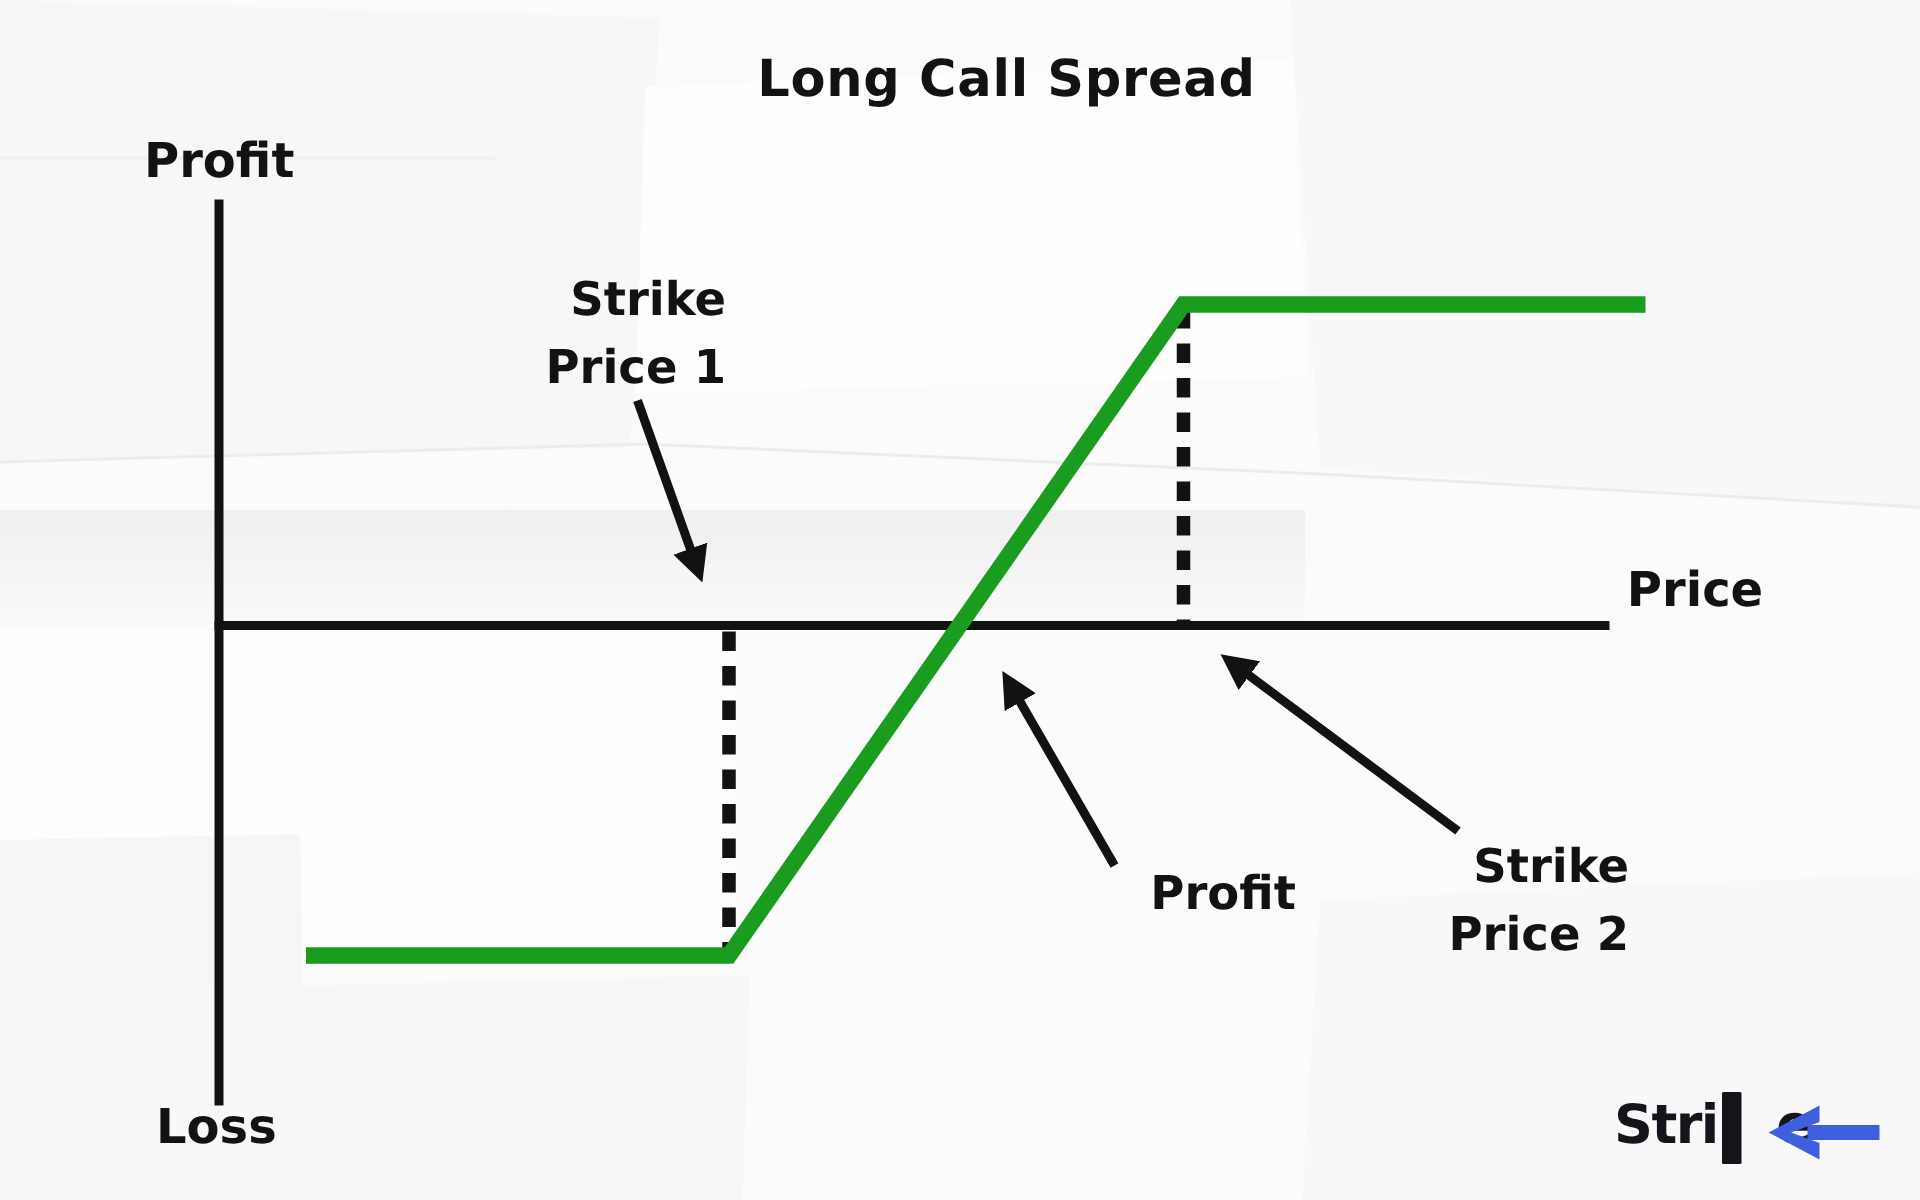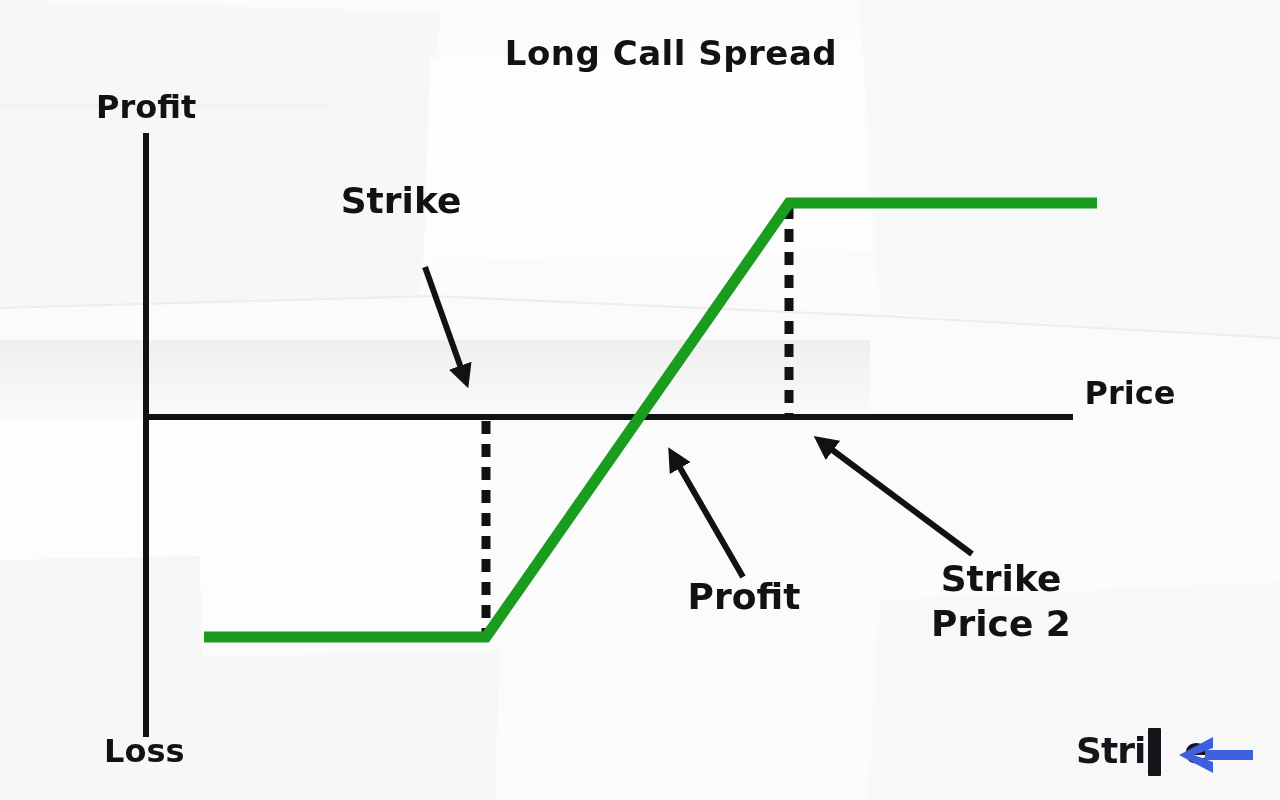--- a/index.html
+++ b/index.html
@@ -15,22 +15,22 @@
   .title {
     position:absolute; left:671px; top:33px; transform:translateX(-50%);
     font-size:34px; font-weight:700; letter-spacing:0.5px; white-space:nowrap;
   }
   .axis-label { position:absolute; font-size:32px; font-weight:700; white-space:nowrap; }
   .profit { left:96px; top:88px; }
   .loss   { left:104px; top:732px; }
   .share-price { left:1068px; top:371px; width:124px; text-align:center; line-height:45px; }
 
   .callout {
-    position:absolute; font-size:36px; font-weight:700;
-    text-align:center; line-height:45px; white-space:nowrap;
+    position:absolute; font-size:31px; font-weight:700;
+    text-align:right; line-height:45px; white-space:nowrap;
   }
   .strike1   { left:318px; top:178px; width:166px; }
   .breakeven { left:624px; top:574px; width:240px; }
   .strike2   { left:916px; top:556px; width:170px; }
 
   
   .logo {
     position:absolute; left:1076px; top:718px; height:70px; width:190px;
     font-size:36px; font-weight:700; letter-spacing:-1px; line-height:66px;
     color:#13151a;
@@ -91,20 +91,21 @@
   <div class="title">Long Call Spread</div>
 
   <div class="axis-label profit">Profit</div>
   <div class="axis-label loss">Loss</div>
   <div class="axis-label share-price">
     <div>Price</div>
   </div>
 
   <div class="callout strike1">
     <div>Strike</div>
+    <div>Price 1</div>
   </div>
   <div class="callout breakeven">
     <div>Profit</div>
   </div>
   <div class="callout strike2">
     <div>Strike</div>
     <div>Price 2</div>
   </div>
 
   <div class="logo">

